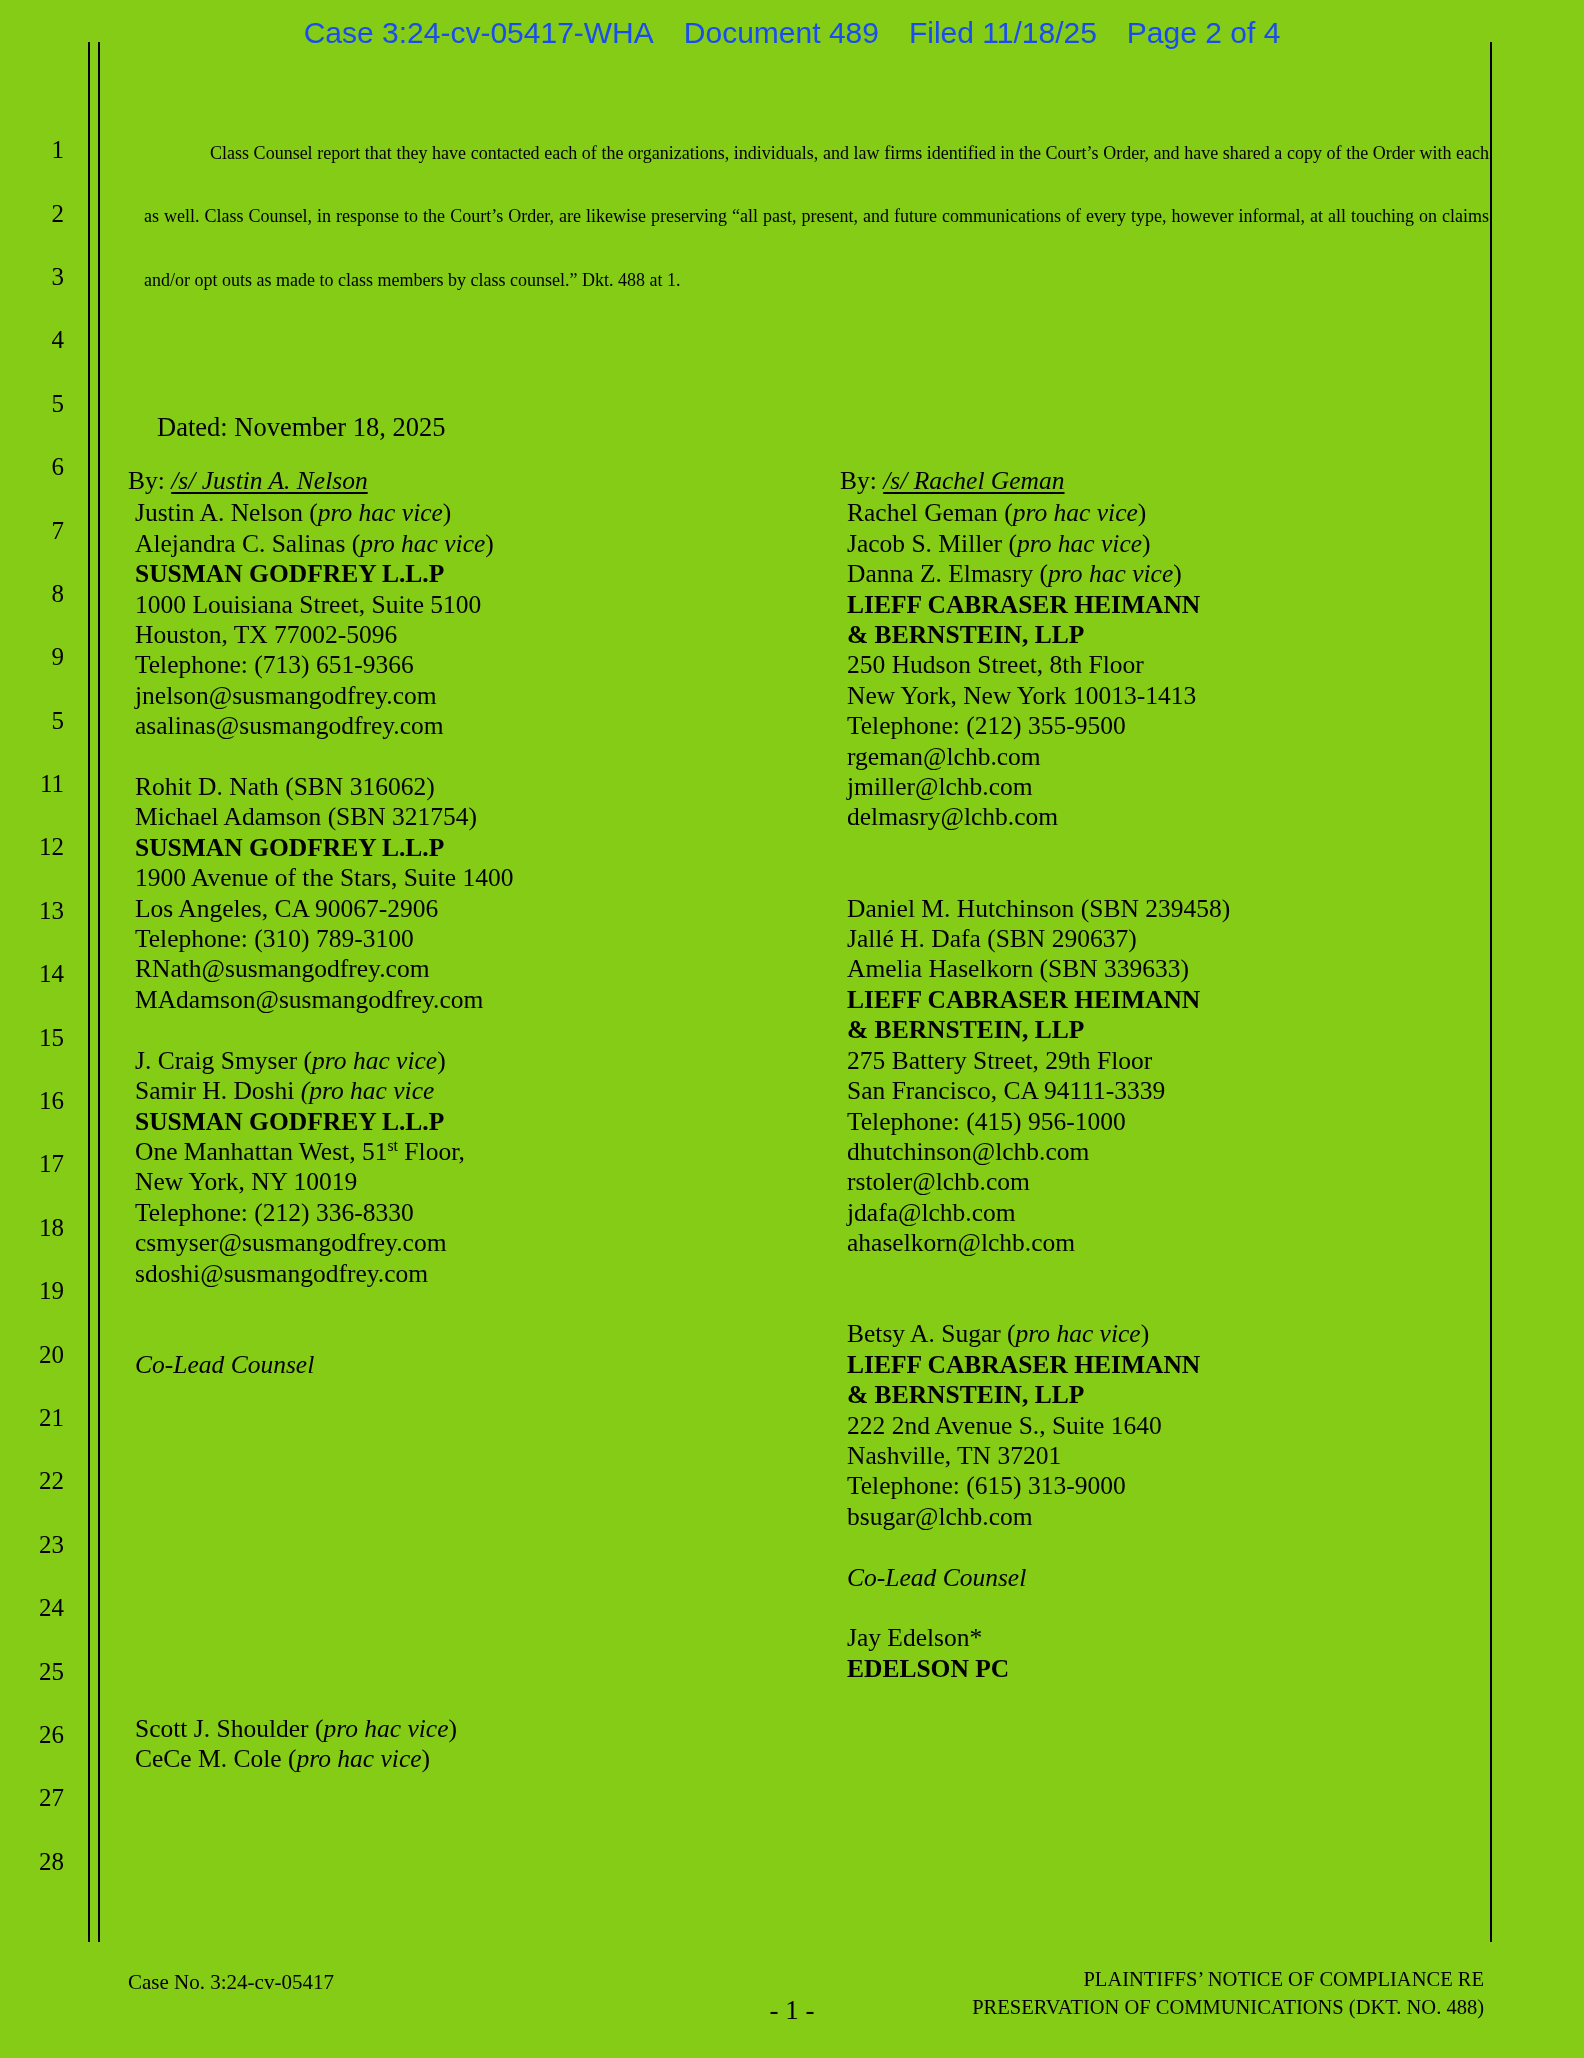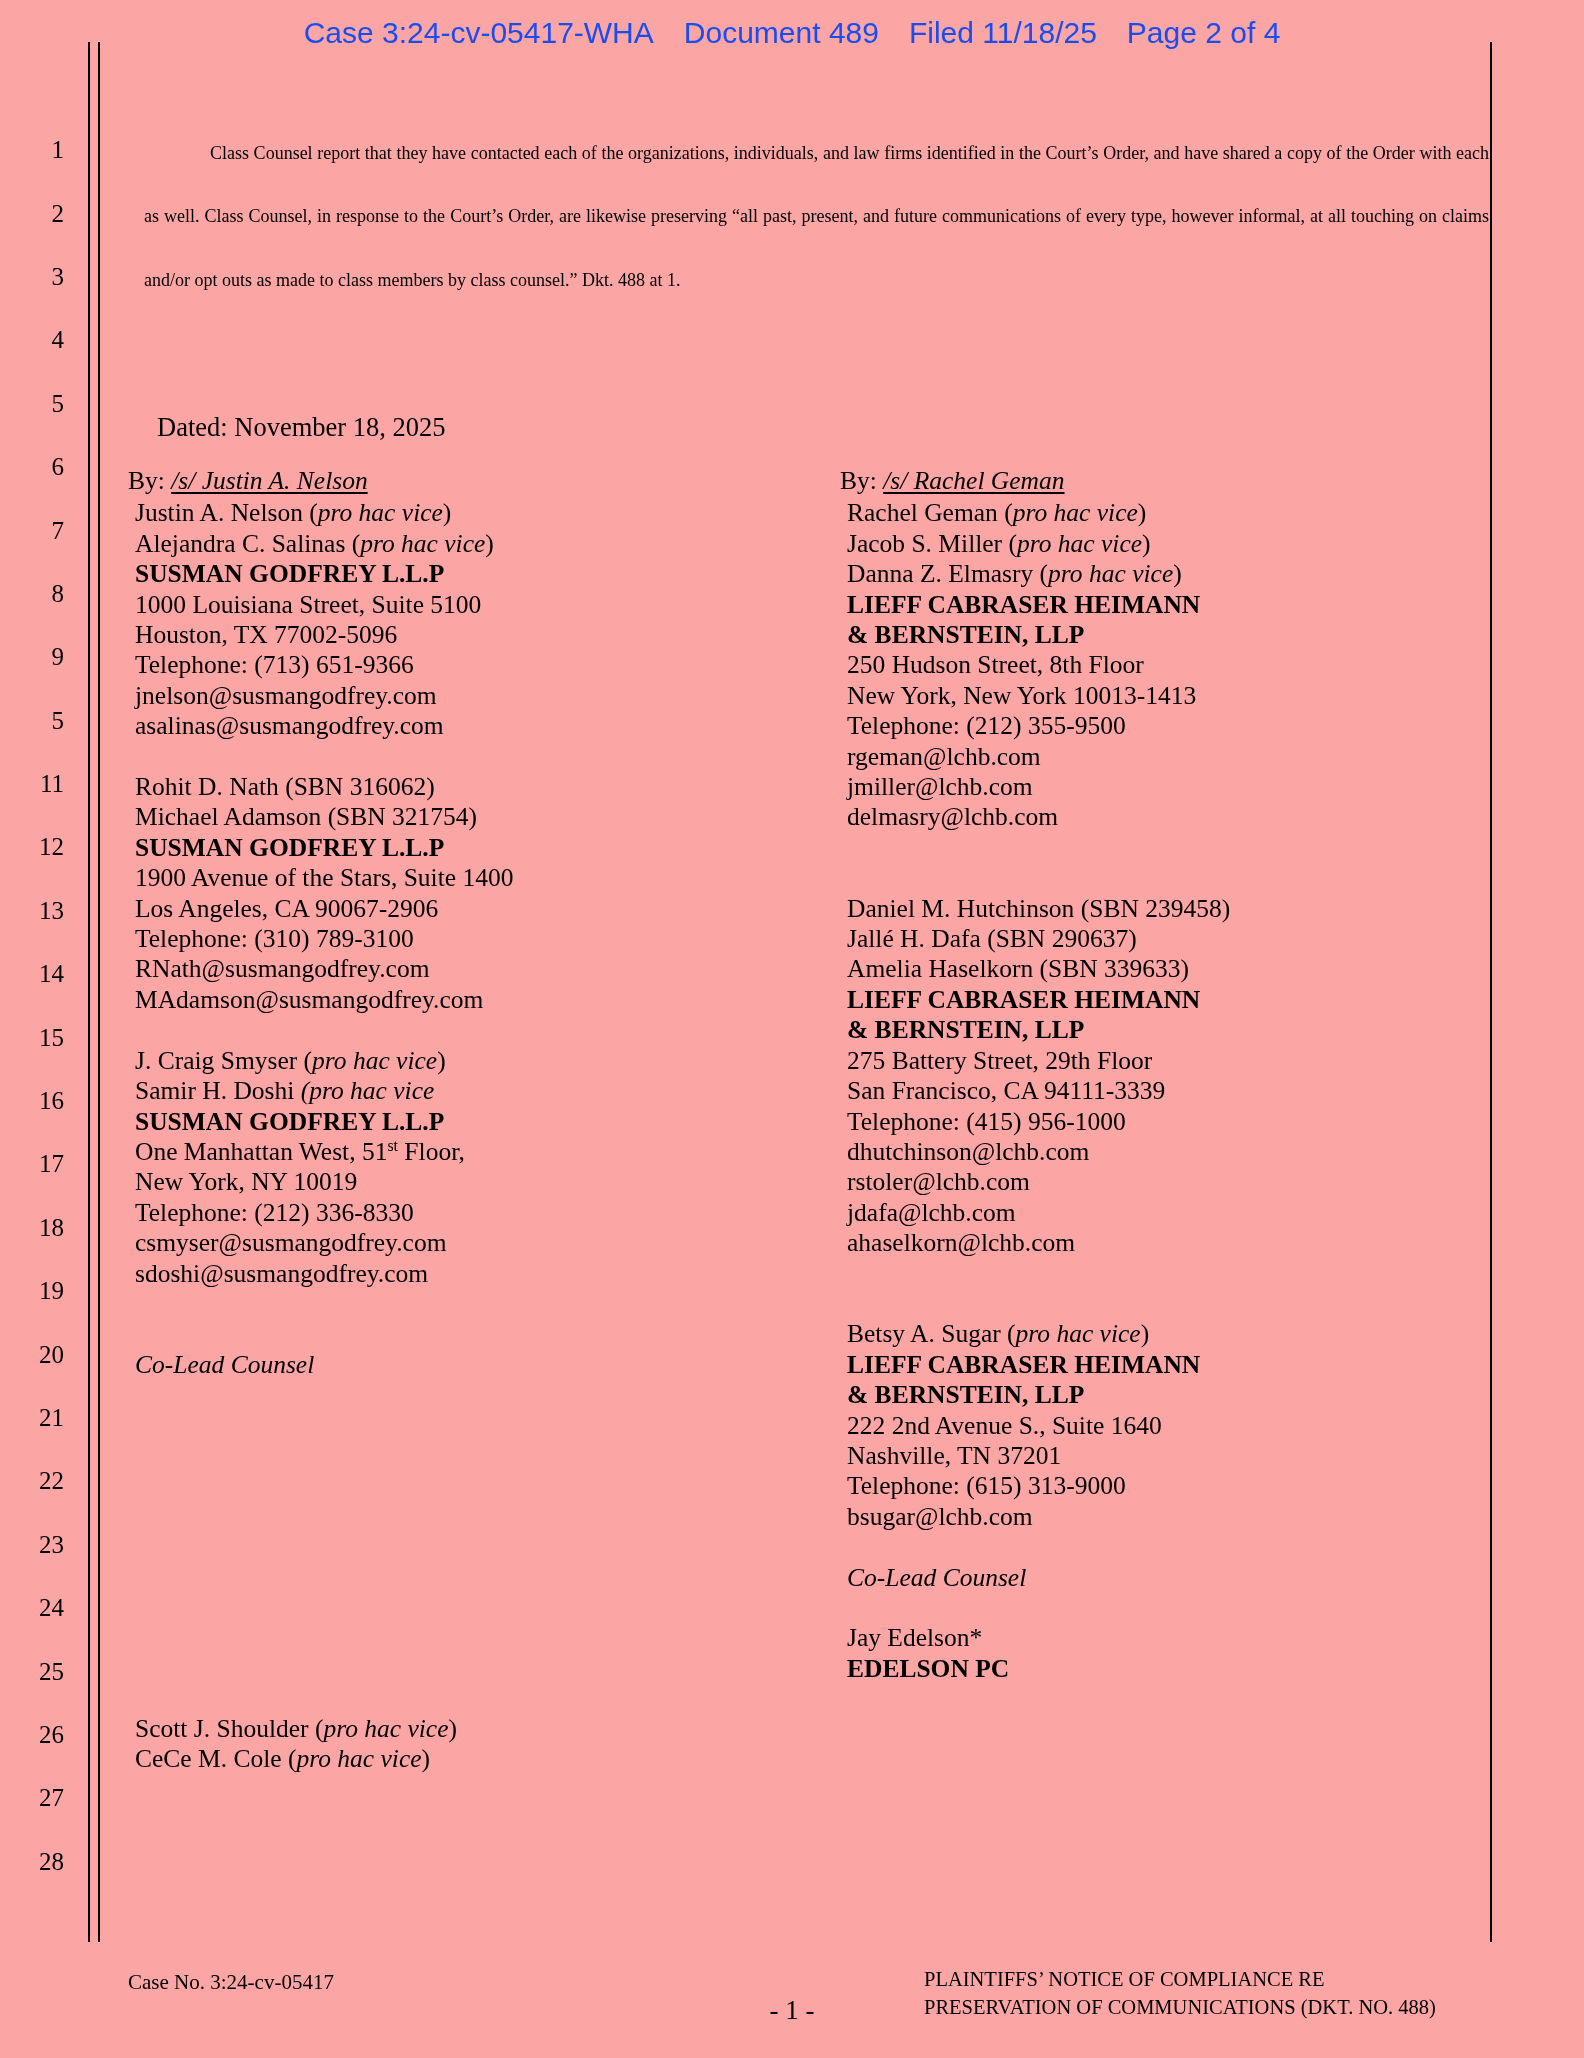--- a/index.html
+++ b/index.html
@@ -5,21 +5,21 @@
 <style>
   html, body {
     margin: 0;
     padding: 0;
     background: #ffffff;
   }
   .page {
     position: relative;
     width: 1584px;
     height: 2058px;
-    background: #fca5a5;
+    background: #84cc16;
     font-family: "Liberation Serif", "DejaVu Serif", serif;
     color: #000000;
     overflow: hidden;
     box-sizing: border-box;
   }
 
   
   .ecf-header {
     position: absolute;
     top: 16px;
@@ -130,21 +130,21 @@
     top: 1995px;
     width: 1584px;
     text-align: center;
     font-size: 27px;
   }
   .footer-right {
     position: absolute;
     right: 100px;
     top: 1965px;
     width: 560px;
-    text-align: left;
+    text-align: right;
     font-size: 20.5px;
     line-height: 28px;
   }
 </style>
 </head>
 <body>
 
 <div class="page">
 
   <div class="ecf-header">

